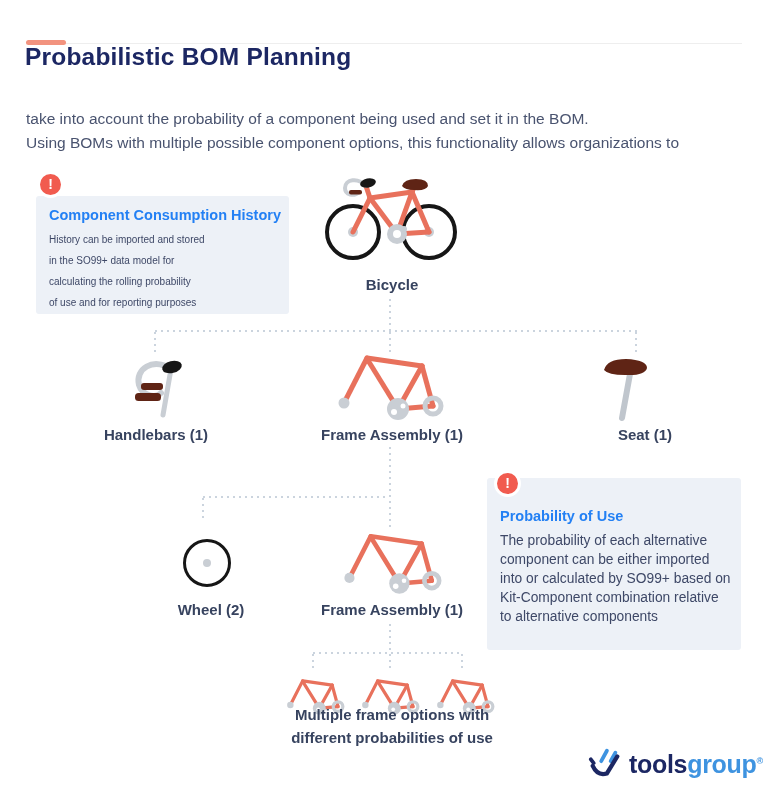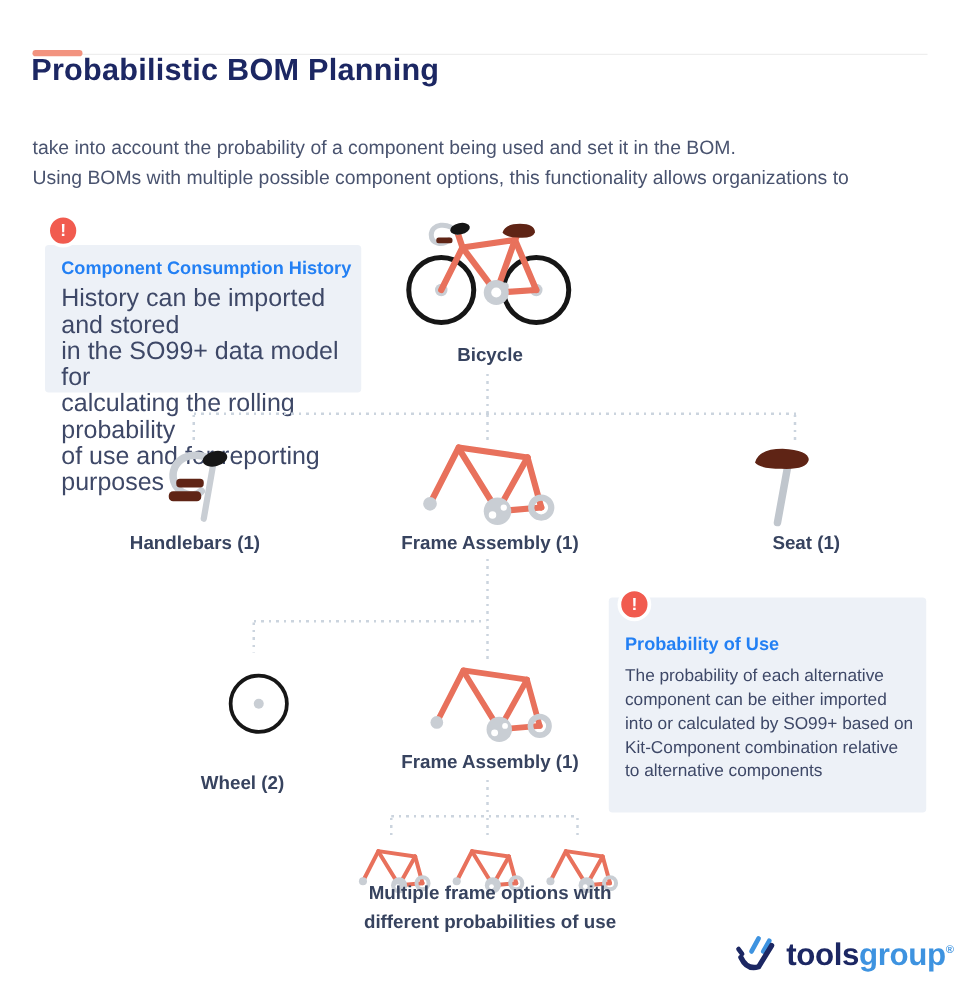--- a/index.html
+++ b/index.html
@@ -9,21 +9,21 @@
     font-family:"Liberation Sans", sans-serif; overflow:hidden;
   }
   
   .top-rule { position:absolute; left:26px; top:43px; width:716px; height:1px; background:#eeeeee; }
   .accent-dash { position:absolute; left:26px; top:40px; width:40px; height:5px; border-radius:2.5px; background:#F2937F; }
   .page-title { position:absolute; left:25px; top:43px; font-size:24.5px; font-weight:800; color:#1C2763; letter-spacing:.2px; }
   .subtitle { position:absolute; left:26px; top:107px; font-size:15.5px; line-height:24px; color:#49536F; }
   
   .callout { position:absolute; background:#EDF1F7; border-radius:3px; }
   .callout-title { position:absolute; font-size:14.5px; font-weight:700; color:#2380F4; white-space:nowrap; }
-  .callout-body { position:absolute; font-size:20px; line-height:21px; color:#3E4867; }
+  .callout-body { position:absolute; font-size:10px; line-height:21px; color:#3E4867; }
   .callout-body.small { font-size:13.8px; line-height:19px; }
   .alert-badge {
     position:absolute; width:27px; height:27px; border-radius:50%;
     background:#F15B4F; border:3px solid #ffffff;
     color:#ffffff; font-weight:800; font-size:14px; line-height:21px; text-align:center;
   }
   
   .dot-v { position:absolute; width:2px; background:repeating-linear-gradient(to bottom,#CBD4DE 0 2px,transparent 2px 6px); }
   .dot-h { position:absolute; height:2px; background:repeating-linear-gradient(to right,#CBD4DE 0 2px,transparent 2px 6px); }
   
@@ -131,21 +131,21 @@
   </svg>
   <div class="node-label" style="left:626px; top:426px;margin-left:19px;">Seat (1)</div>
 
   <div class="dot-v" style="left:389px; top:447px; height:83px;"></div>
   <div class="dot-h" style="left:203px; top:496px; width:186px;"></div>
   <div class="dot-v" style="left:202px; top:498px; height:24px;"></div>
 
   <div class="wheel-shape">
       <span class="hub"></span>
     </div>
-  <div class="node-label" style="left:194px; top:601px;margin-top:17px;">Wheel (2)</div>
+  <div class="node-label" style="left:211px; top:601px;">Wheel (2)</div>
 
   <svg class="icon-abs" style="left:340px; top:528px;" width="104" height="74" viewBox="0 0 112 80">
     <g stroke="#E8715C" stroke-width="5" stroke-linecap="round" fill="none">
       <path d="M33,9 L10,54"></path>
       <path d="M33,9 L88,17"></path>
       <path d="M35,13 L64,60"></path>
       <path d="M88,17 L64,60"></path>
       <path d="M88,17 L99,57"></path>
       <path d="M64,60 L99,57"></path>
     </g>

